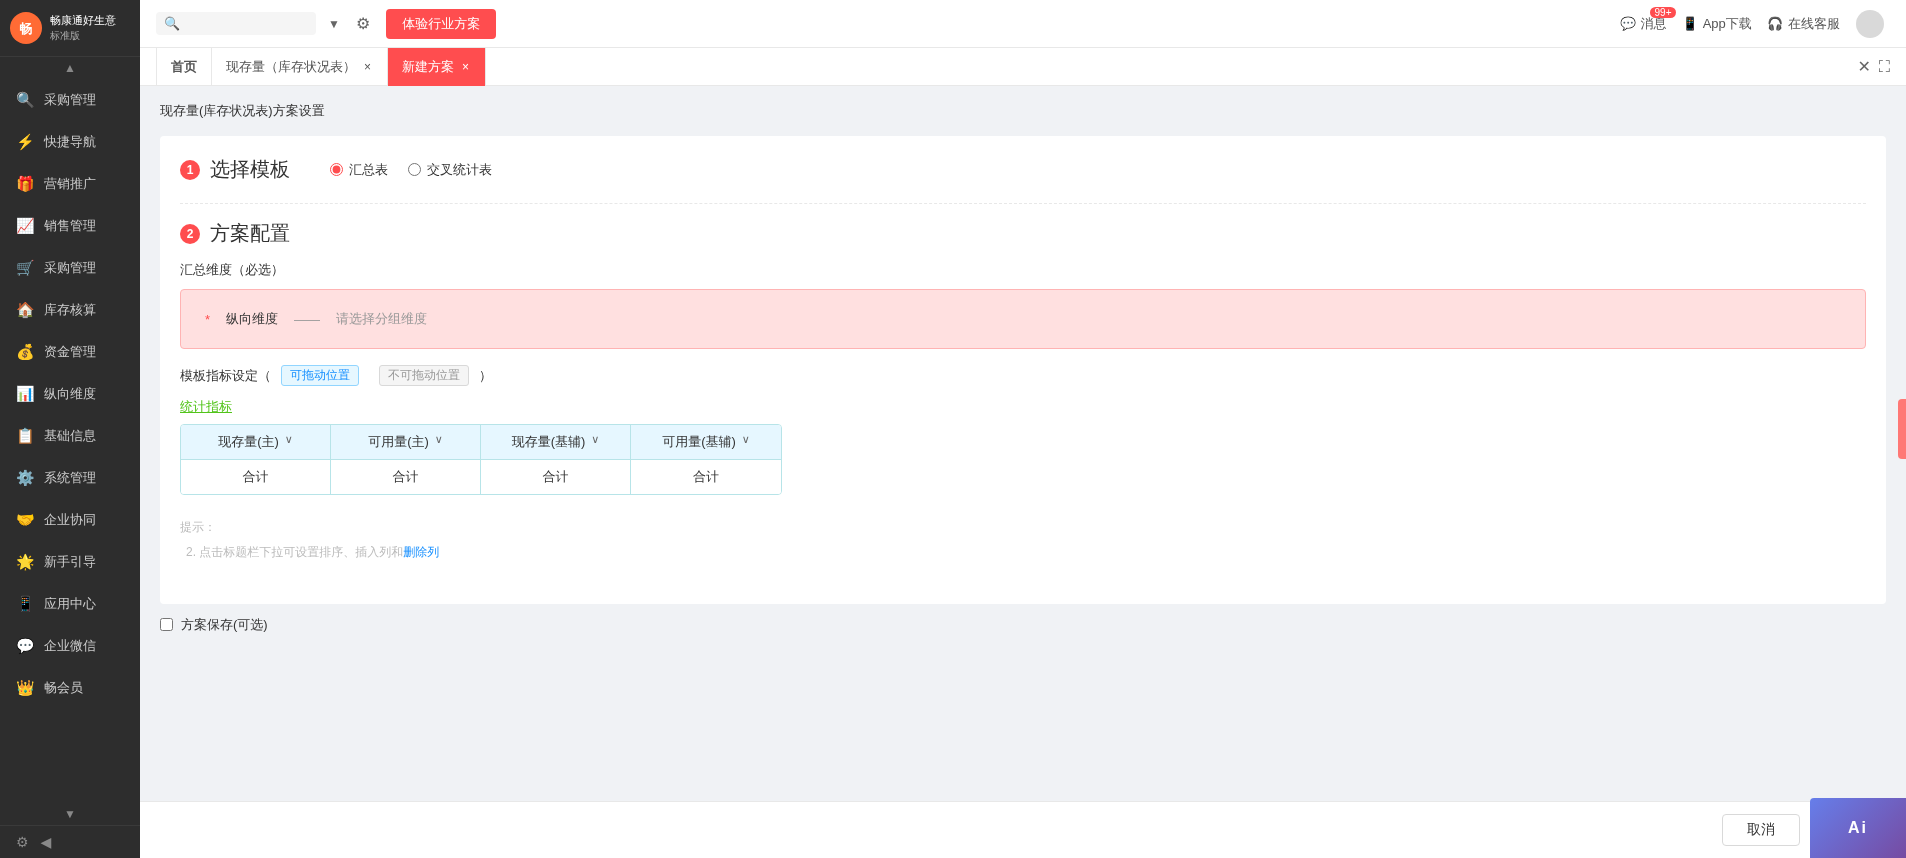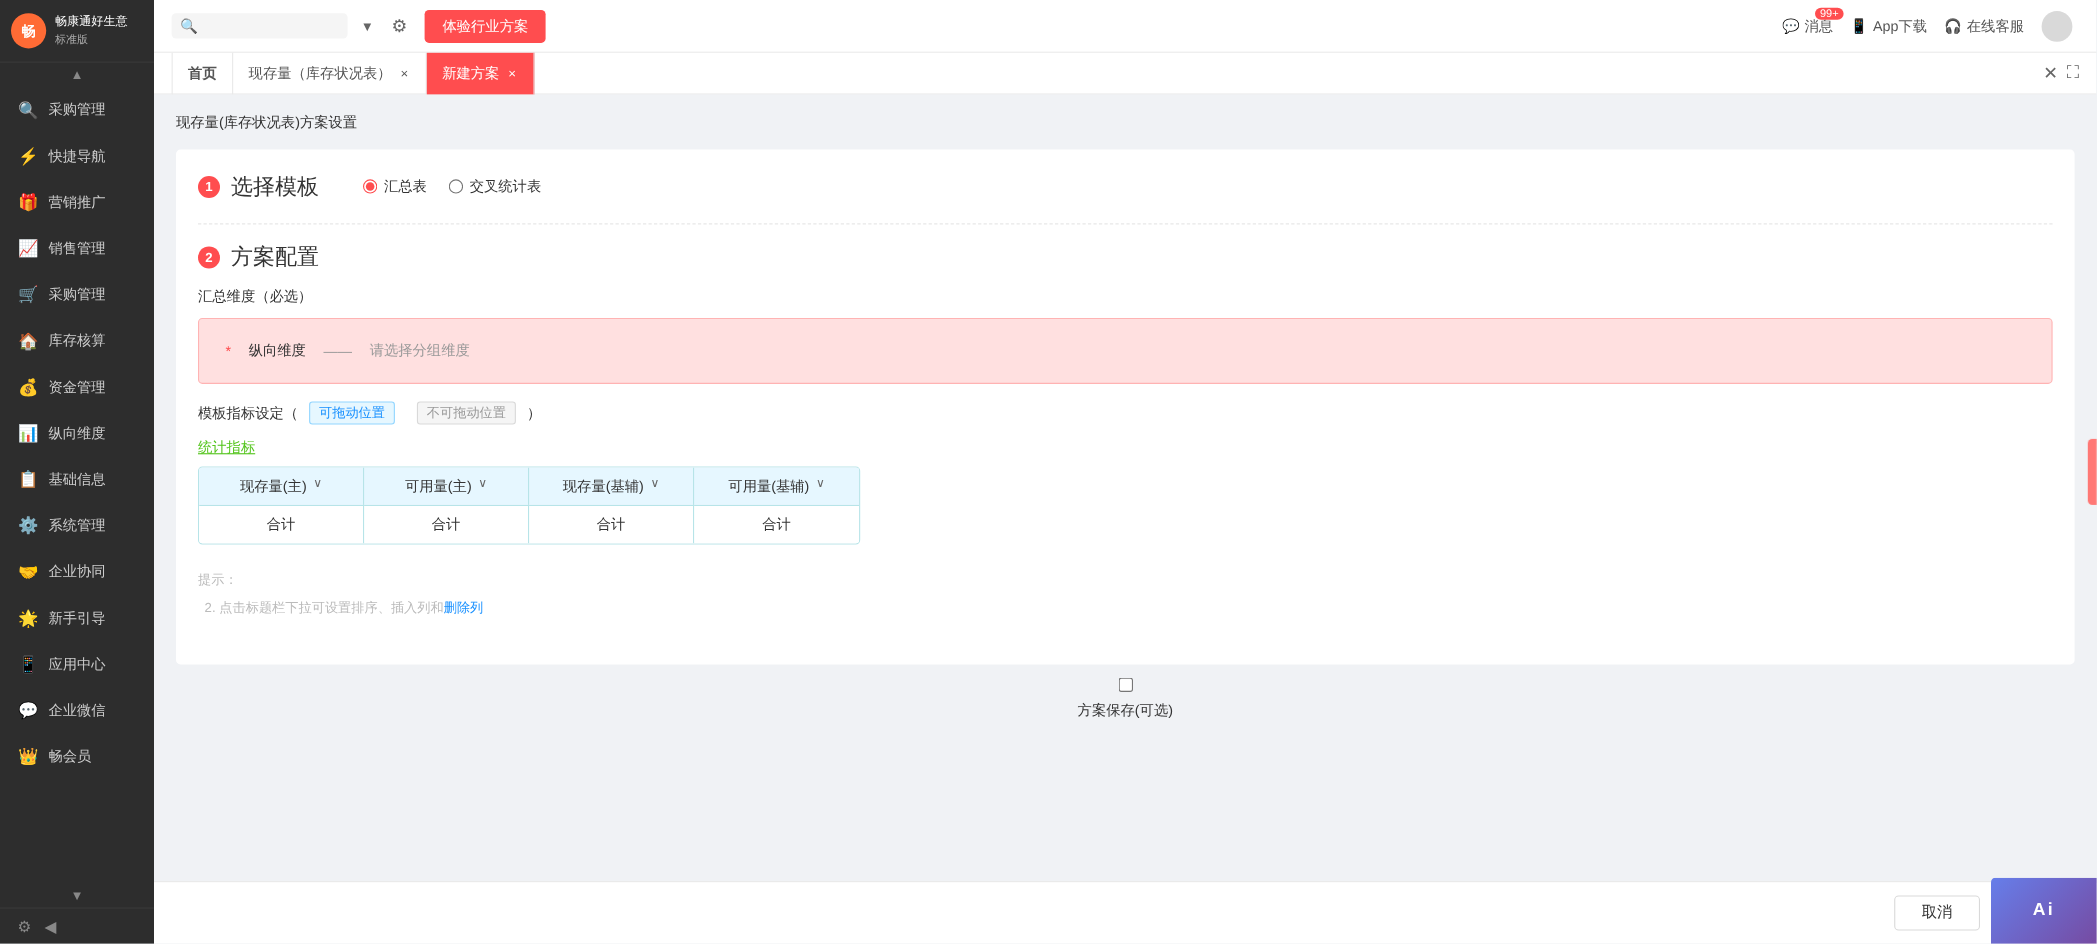--- a/index.html
+++ b/index.html
@@ -469,21 +469,20 @@
     }
     .tips-item .tip-num {
       flex-shrink: 0;
     }
     .save-checkbox-row {
       display: flex;
       align-items: center;
       gap: 8px;
       font-size: 13px;
       color: #333;
-      flex-direction: column;
     }
 
     
     .footer-bar {
       background: #fff;
       border-top: 1px solid #e8e8e8;
       padding: 12px 20px;
       display: flex;
       justify-content: flex-end;
       gap: 12px;

